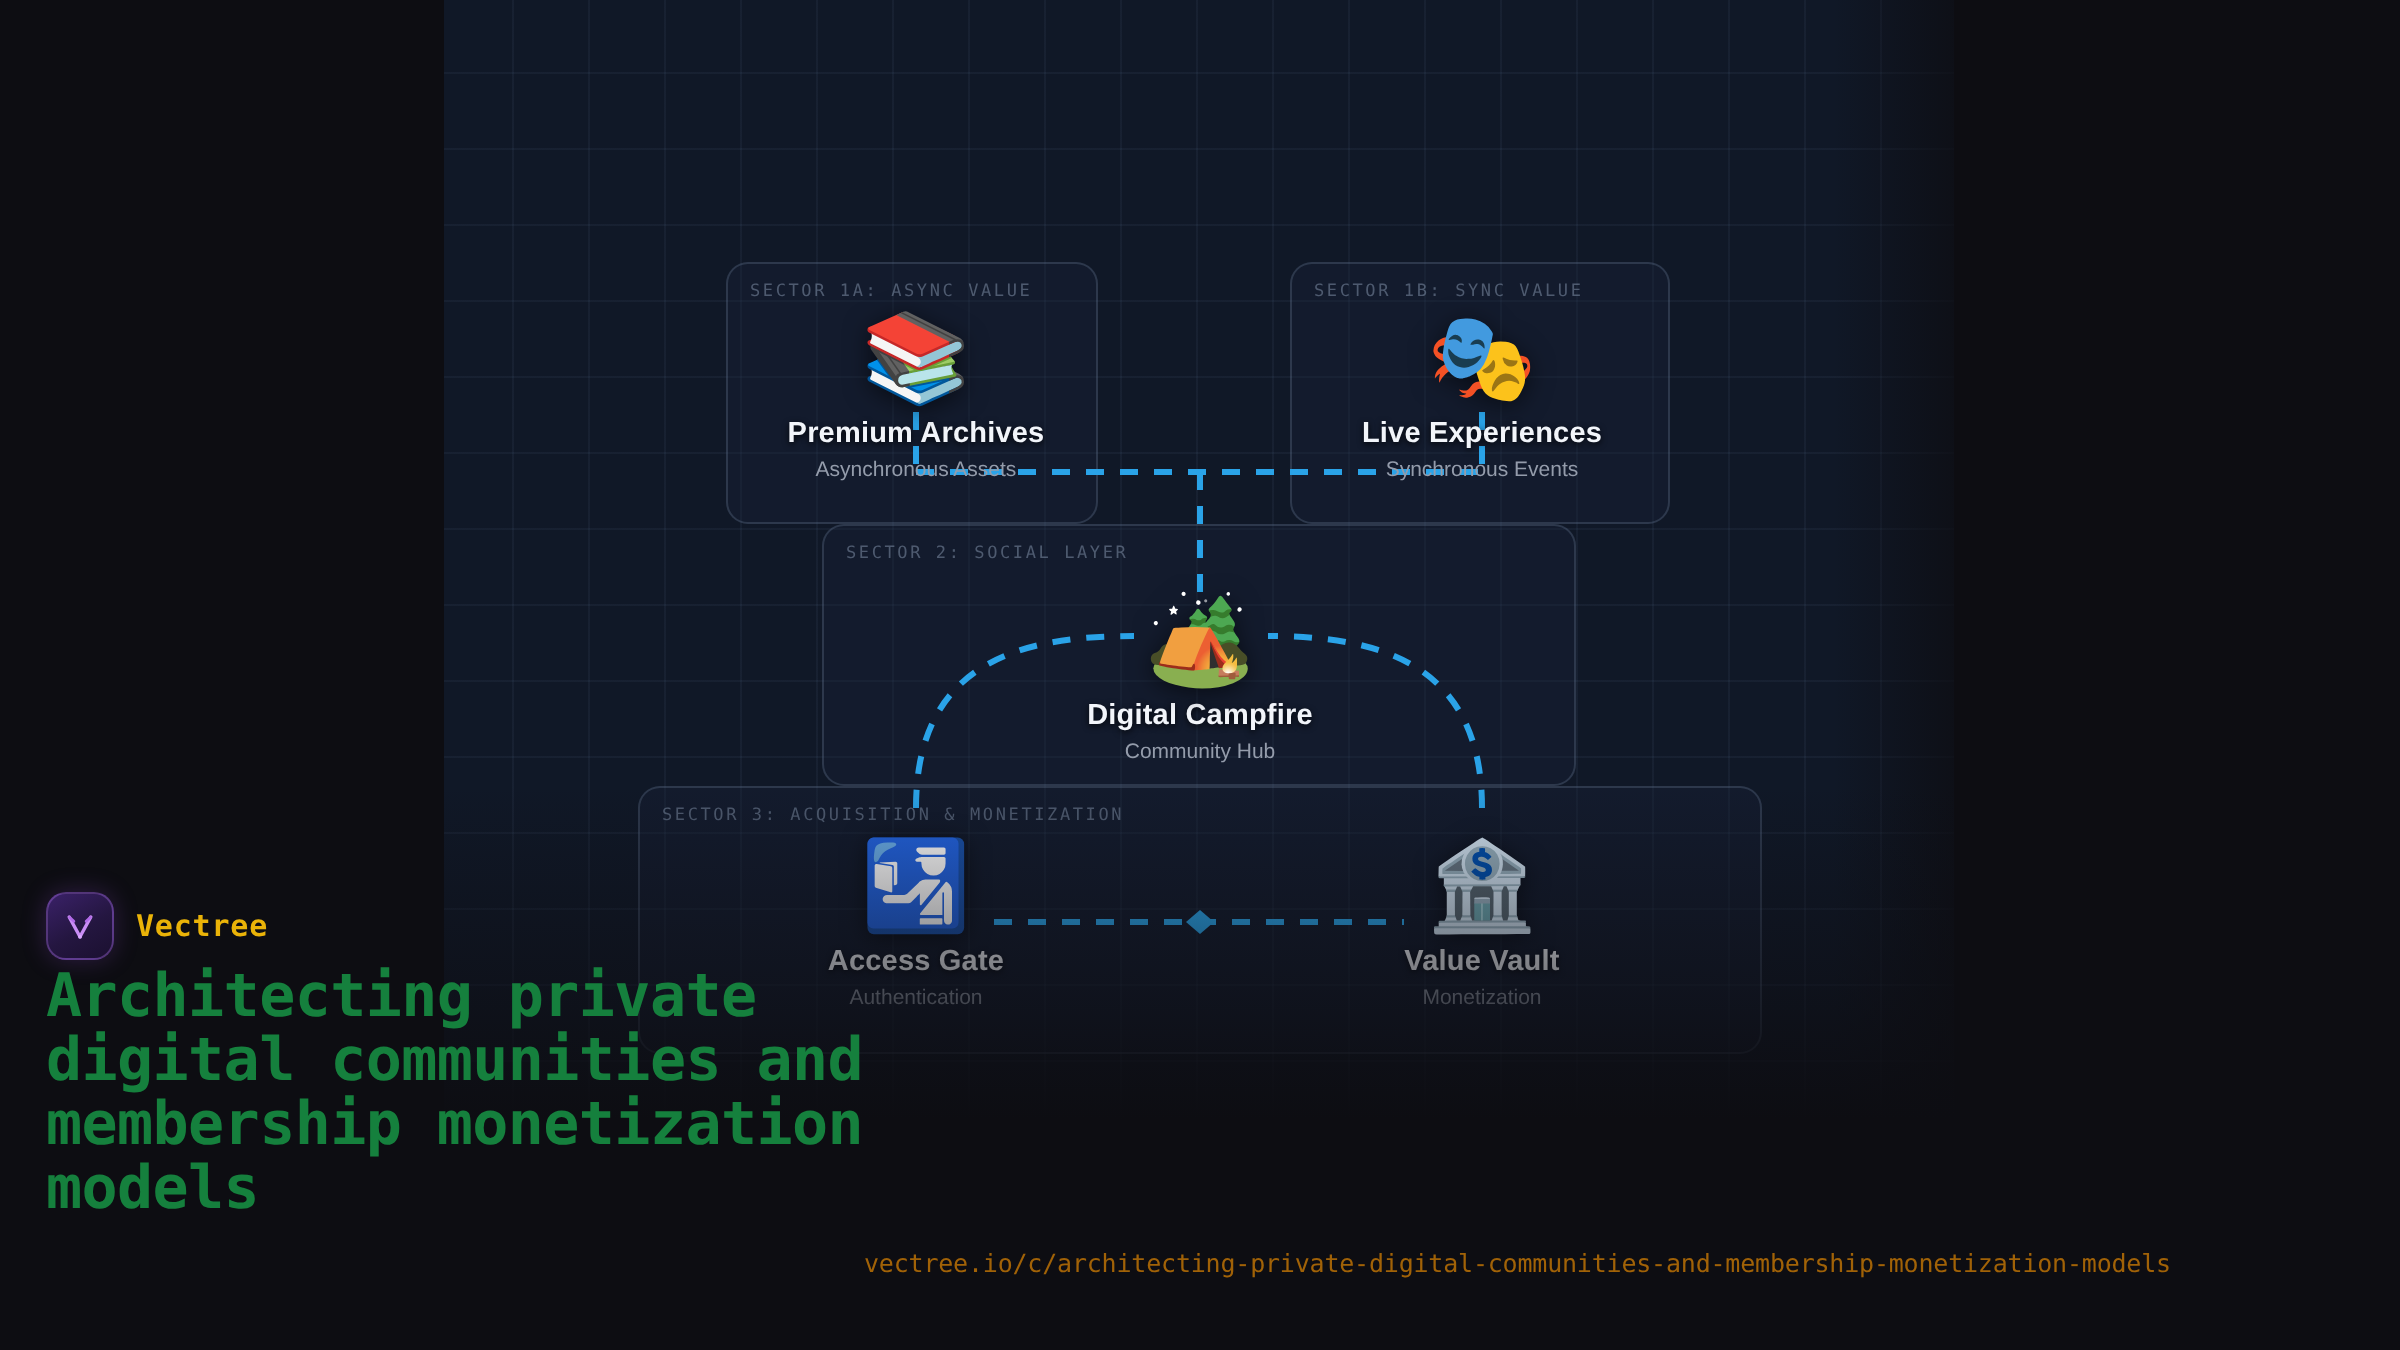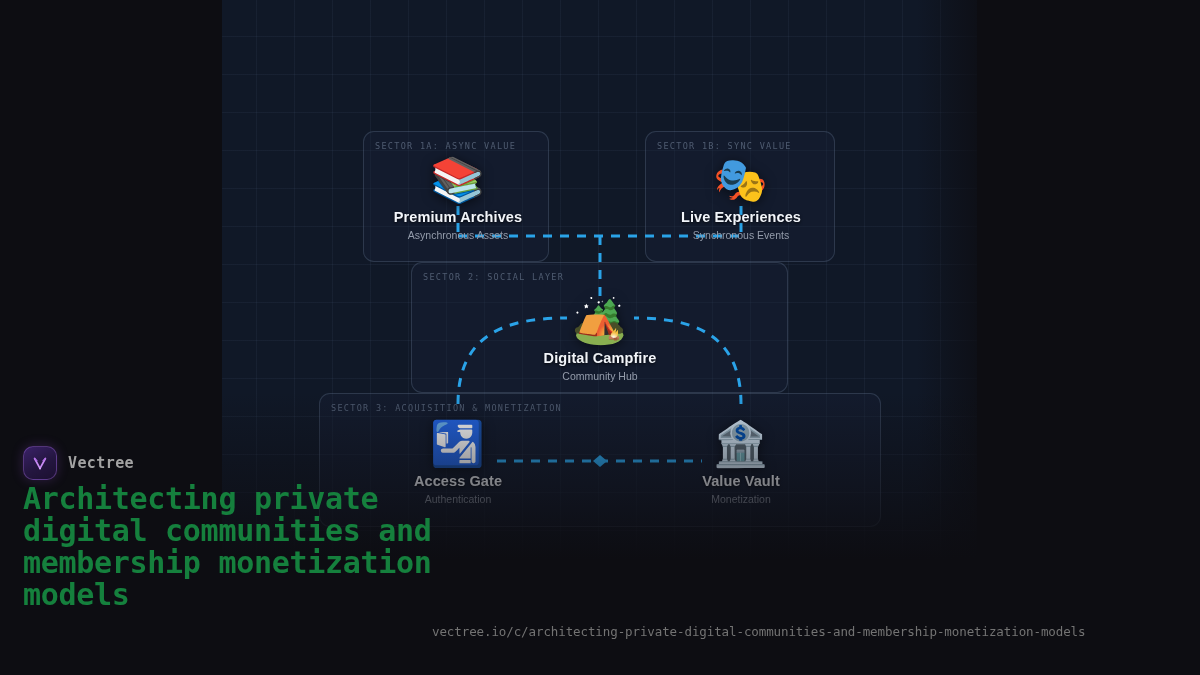--- a/index.html
+++ b/index.html
@@ -81,32 +81,32 @@
   }
   #brand-mark {
     width:34px; height:34px; border-radius:10px;
     background:linear-gradient(150deg,#3a2168 0%,#241640 55%,#1b1030 100%);
     border:1px solid rgba(168,110,230,.38);
     display:flex; align-items:center; justify-content:center;
     box-shadow:0 0 12px rgba(150,80,220,.25);
   }
   #brand-name {
     font-family:"DejaVu Sans Mono","Liberation Mono",monospace;
-    font-size:15px; font-weight:bold; color:#a3a3a3; letter-spacing:.4px;
+    font-size:15px; font-weight:bold; color:#eab308; letter-spacing:.4px;
   }
   #headline {
     position:absolute; left:23px; top:483px; width:430px;
     font-family:"DejaVu Sans Mono","Liberation Mono",monospace;
     font-size:30px; font-weight:bold; line-height:32px;
     color:#15803d; letter-spacing:-.3px;
   }
   #url {
     position:absolute; left:432px; top:624px;
     font-family:"DejaVu Sans Mono","Liberation Mono",monospace;
-    font-size:12.5px; color:#737373; letter-spacing:-.1px;
+    font-size:12.5px; color:#a16207; letter-spacing:-.1px;
     white-space:nowrap;
   }
 </style>
 </head>
 <body>
 
 <div id="root">
 
   <div id="canvas">
     <div id="grid"></div>

